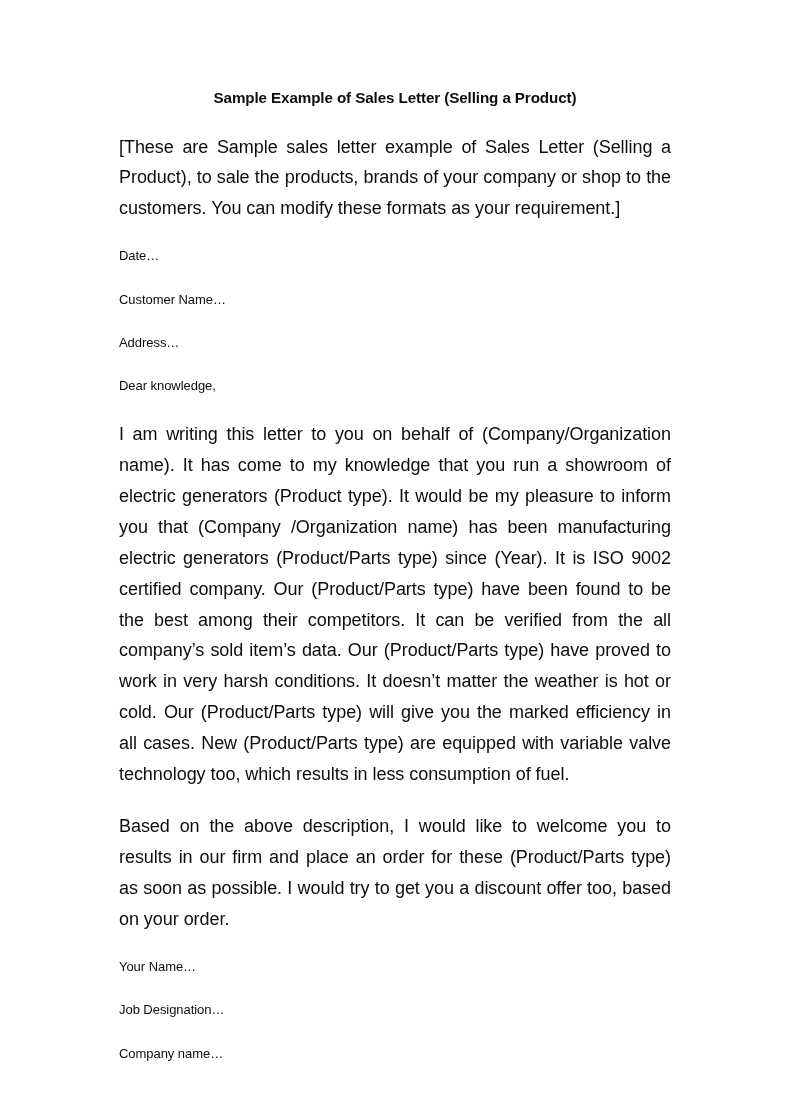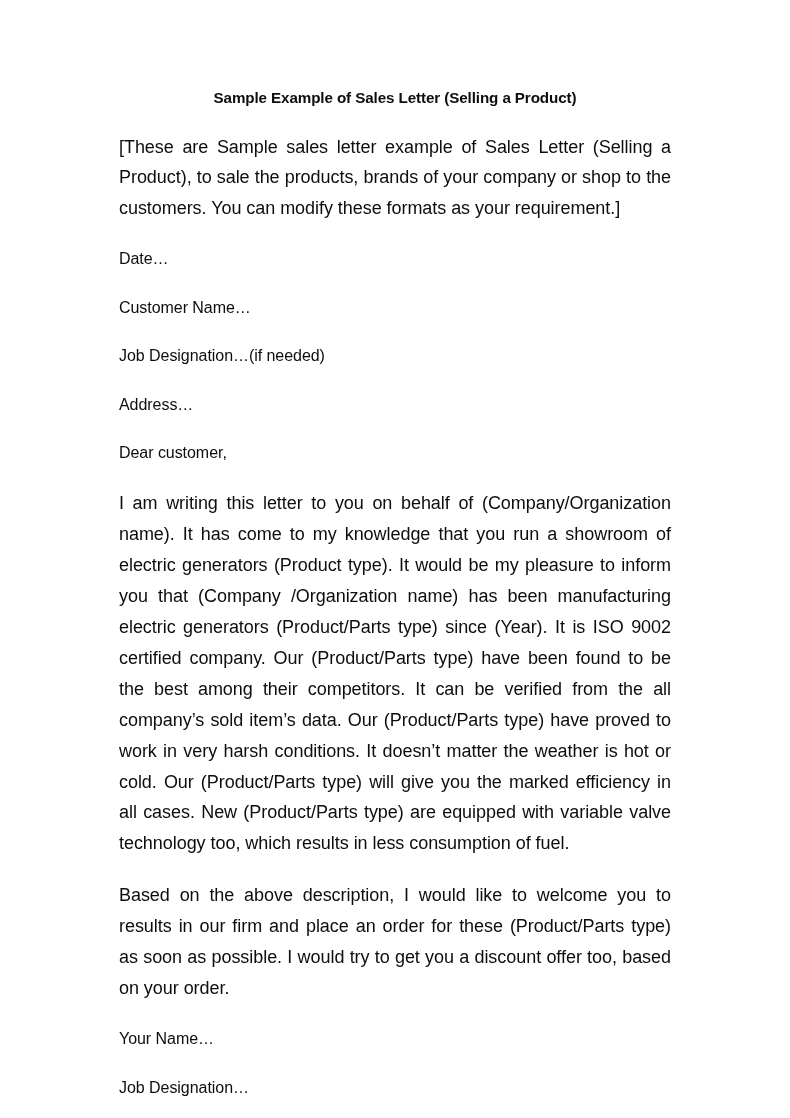--- a/index.html
+++ b/index.html
@@ -37,21 +37,21 @@
   }
   p.para {
     font-size: 18px;
     line-height: 1.72;
     margin: 0 0 21px 0;
     text-align: justify;
     text-justify: inter-word;
     letter-spacing: -0.05px;
   }
   p.line {
-    font-size: 16px;
+    font-size: 13px;
     line-height: 1.72;
     margin: 0 0 21px 0;
     text-align: left;
     letter-spacing: -0.05px;
   }
   p.line.bold {
     font-weight: bold;
   }
   p.para:last-child,
   p.line:last-child {
@@ -68,26 +68,25 @@
   <div class="doc-body">
 
     <h1 class="doc-title">Sample Example of Sales Letter (Selling a Product)</h1>
 
     <p class="para intro">[These are Sample sales letter example of Sales Letter (Selling a Product), to sale the products, brands of your company or shop to the customers. You can modify these formats as your requirement.]</p>
 
     <p class="line">Date…</p>
 
     <p class="line">Customer Name…</p>
 
-    <p class="line">Job Designation…(if needed)</p>
 
     <p class="line">Address…</p>
 
 
-    <p class="line">Dear customer,</p>
+    <p class="line">Dear knowledge,</p>
 
     <p class="para">I am writing this letter to you on behalf of (Company/Organization name). It has come to my knowledge that you run a showroom of electric generators (Product type). It would be my pleasure to inform you that (Company /Organization name) has been manufacturing electric generators (Product/Parts type) since (Year). It is ISO 9002 certified company. Our (Product/Parts type) have been found to be the best among their competitors. It can be verified from the all company’s sold item’s data. Our (Product/Parts type) have proved to work in very harsh conditions. It doesn’t matter the weather is hot or cold. Our (Product/Parts type) will give you the marked efficiency in all cases. New (Product/Parts type) are equipped with variable valve technology too, which results in less consumption of fuel.</p>
 
     <p class="para">Based on the above description, I would like to welcome you to results in our firm and place an order for these (Product/Parts type) as soon as possible. I would try to get you a discount offer too, based on your order.</p>
 
 
     <p class="line">Your Name…</p>
 
     <p class="line">Job Designation…</p>
 

